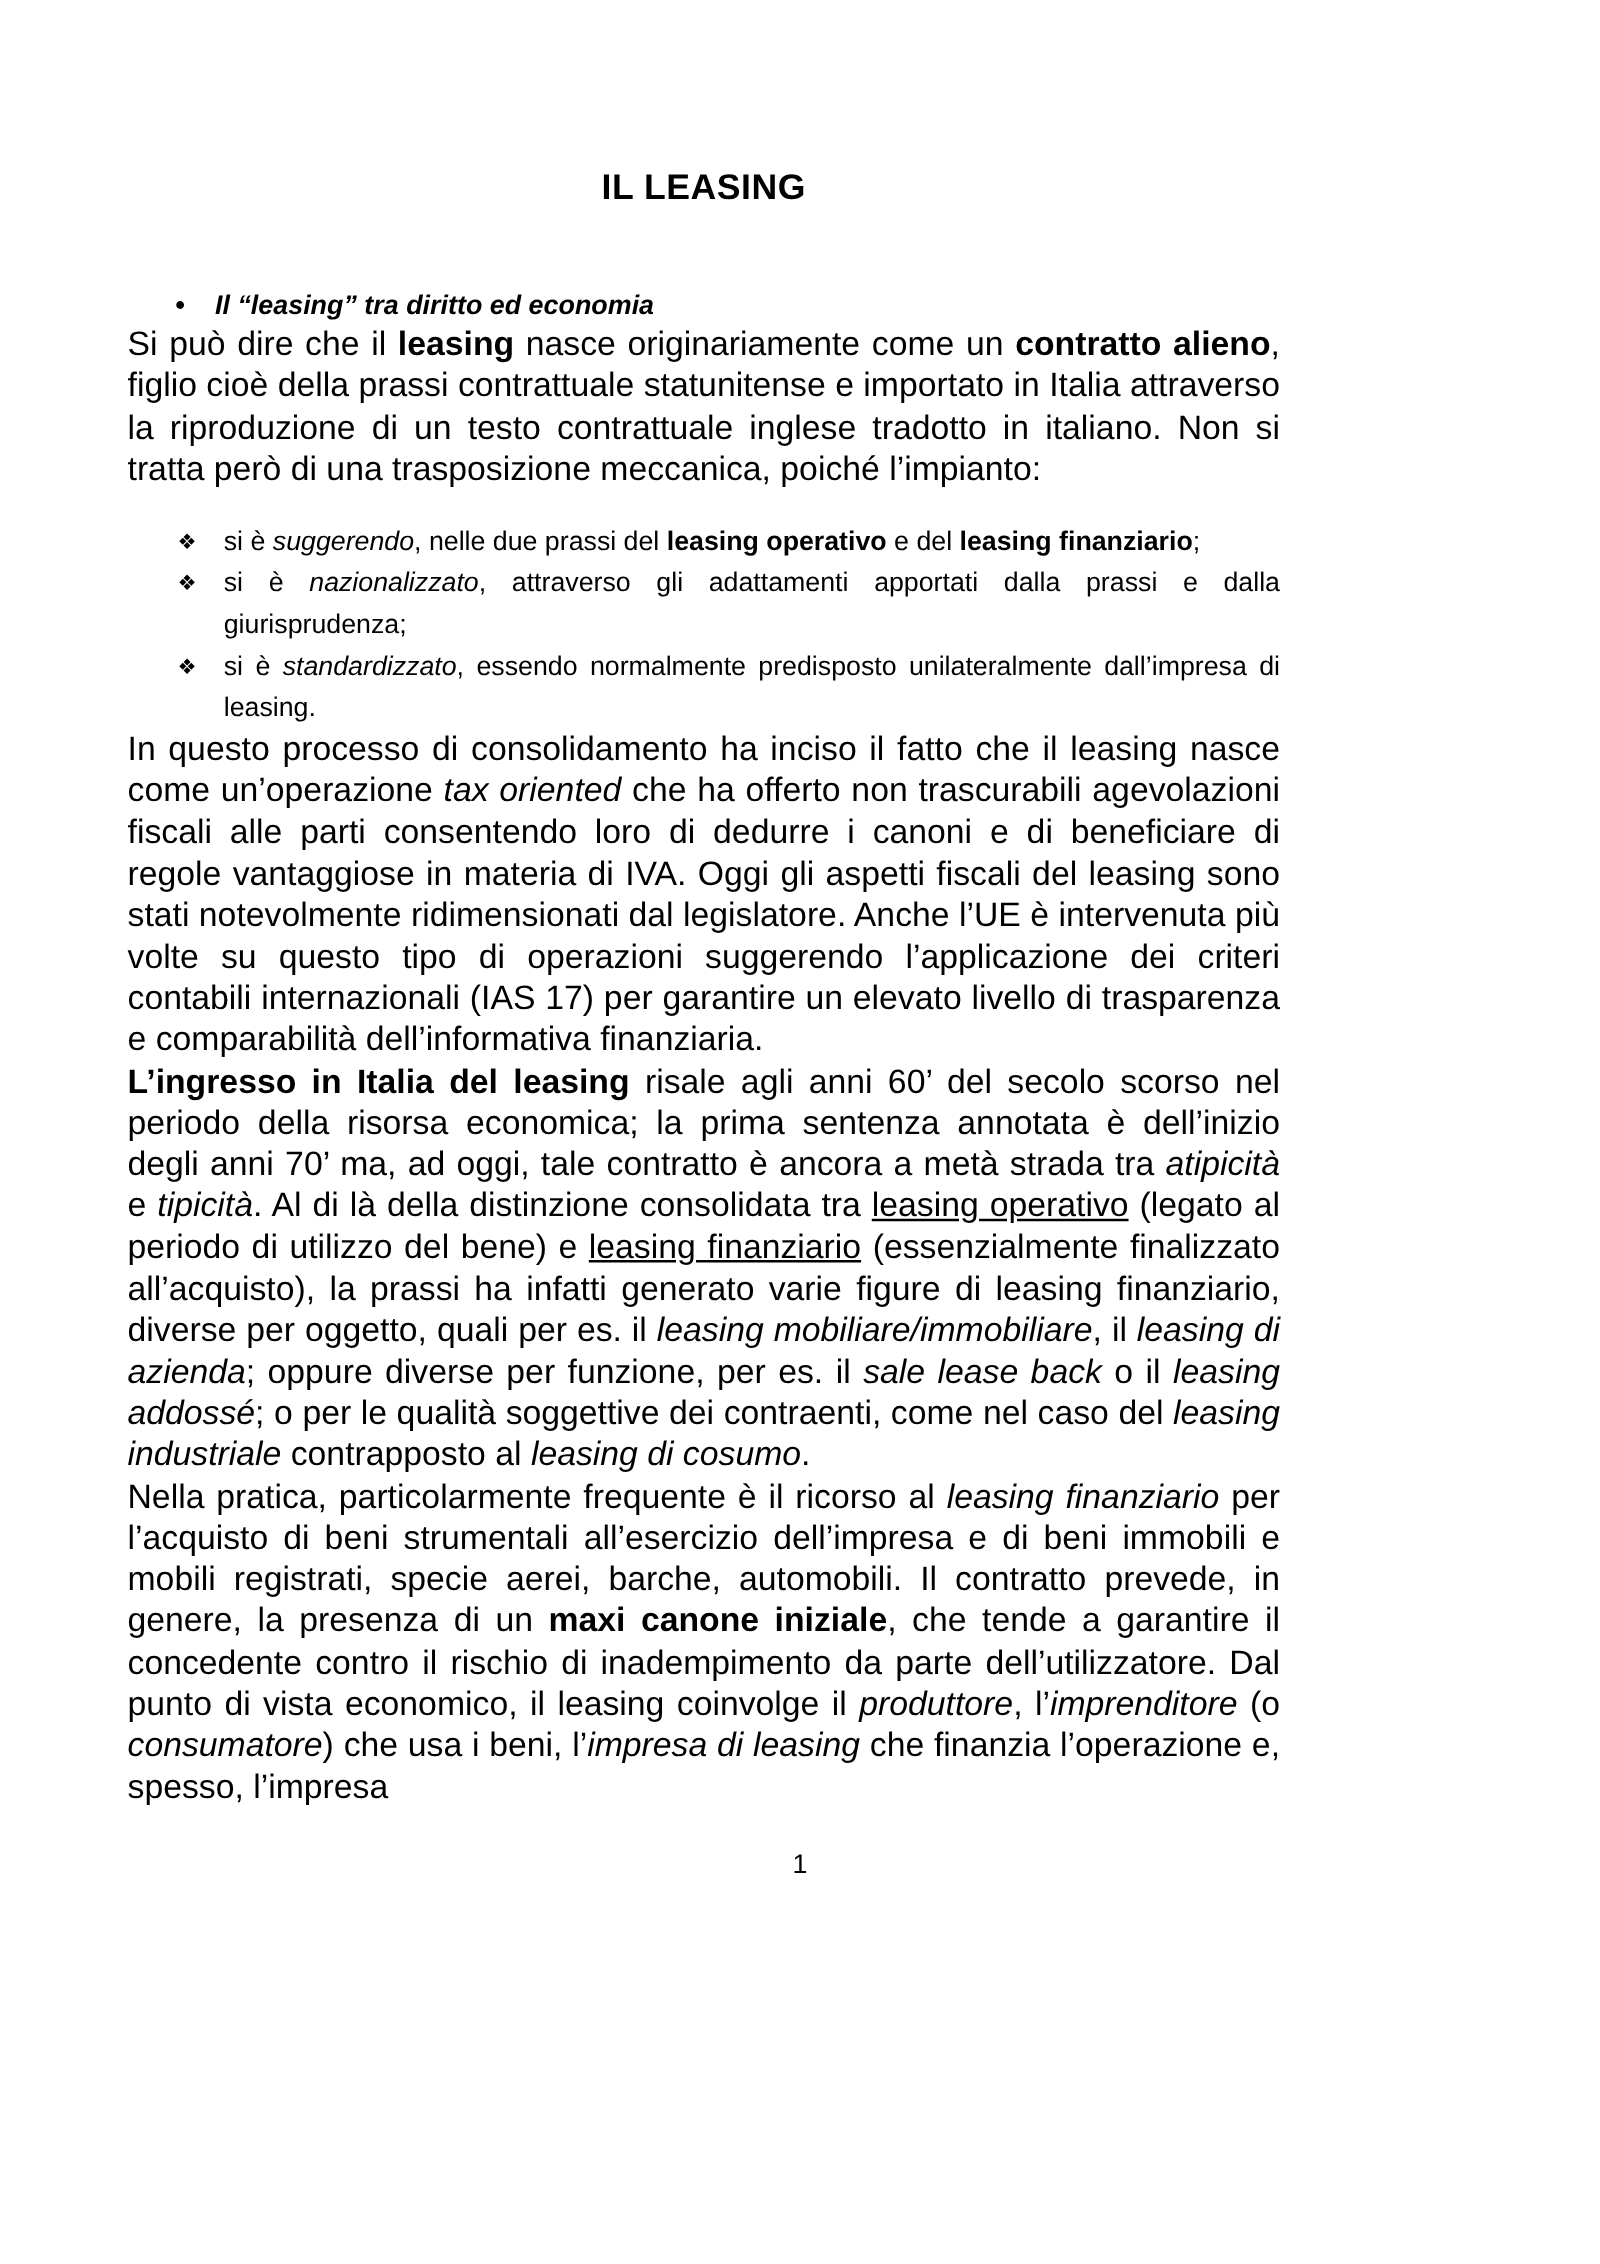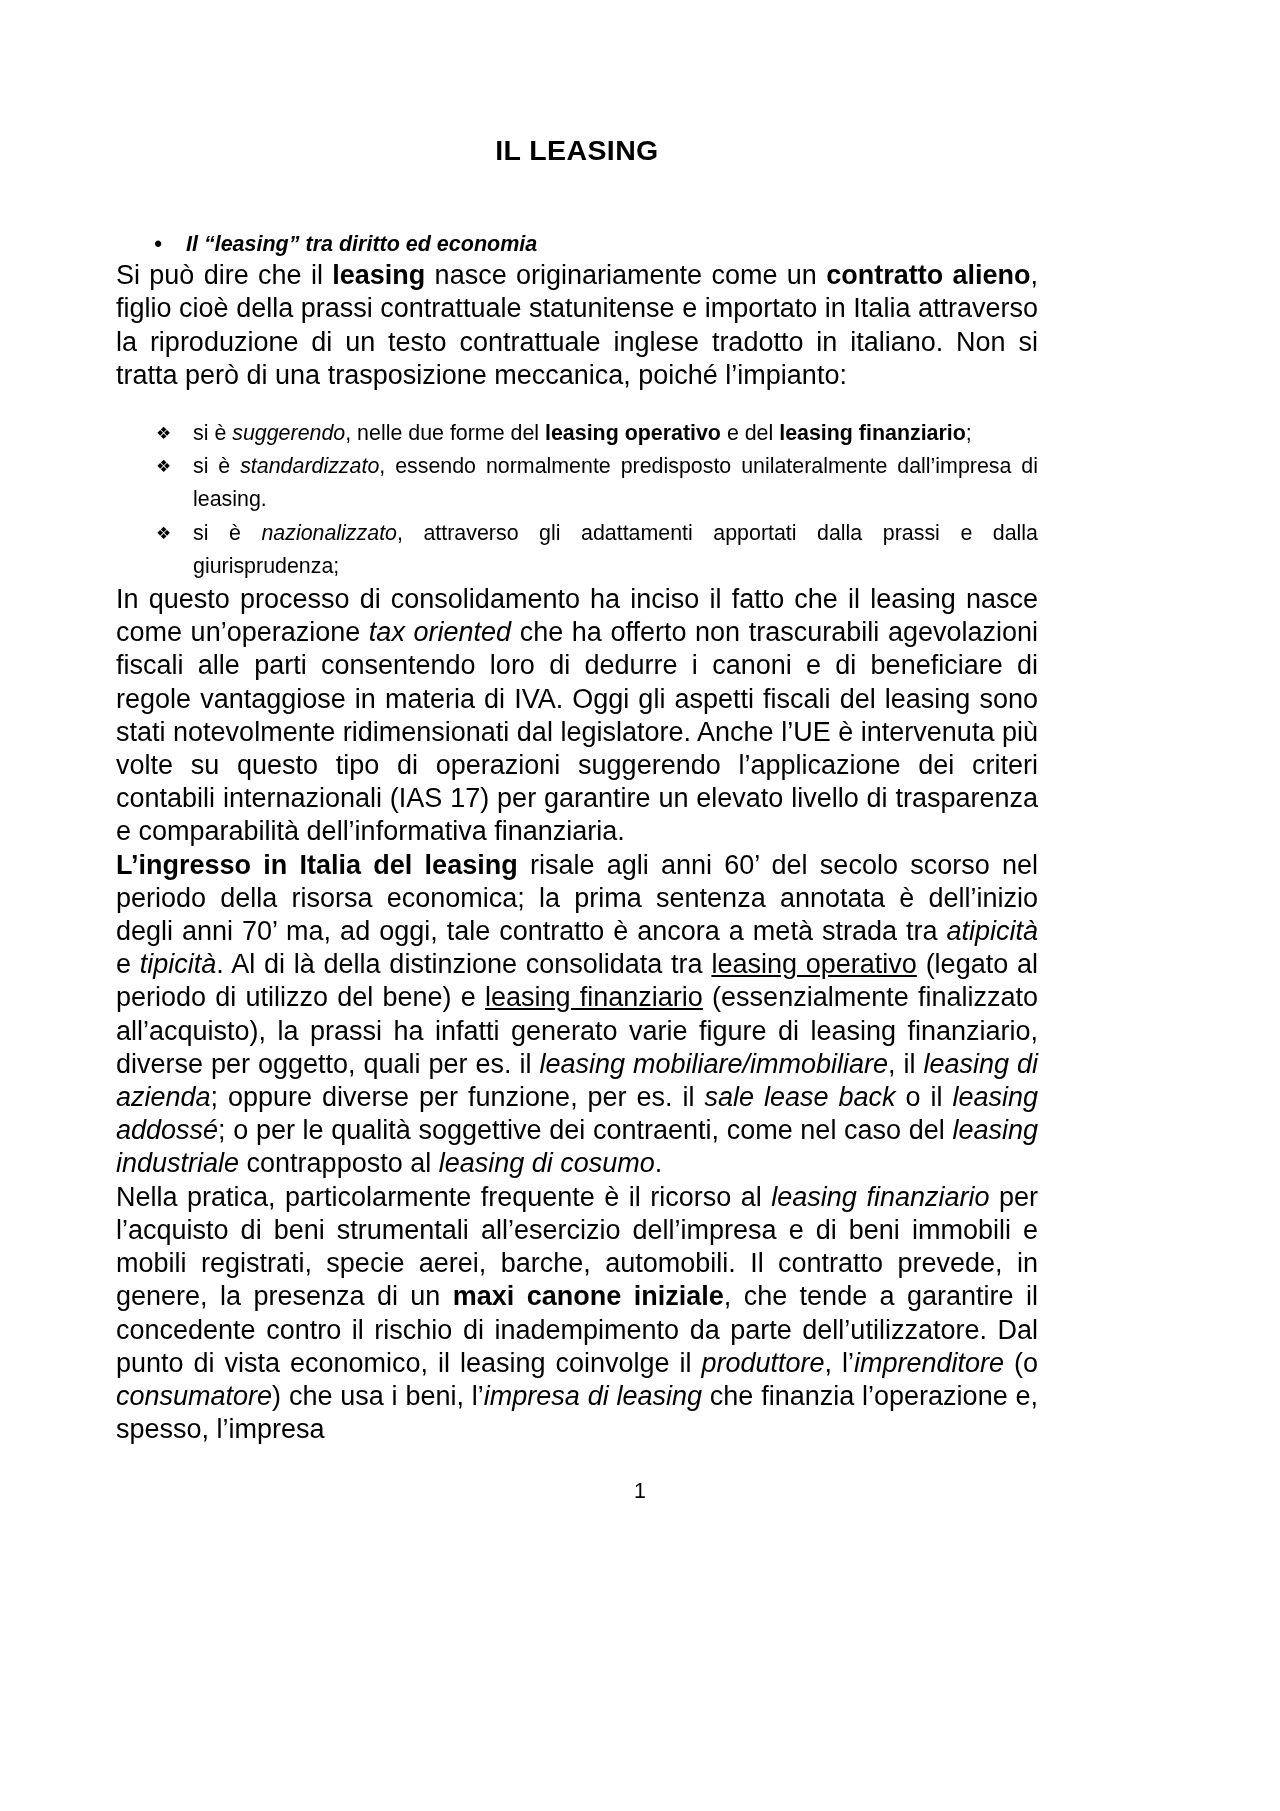--- a/index.html
+++ b/index.html
@@ -18,21 +18,21 @@
   }
   .page {
     width: 1280px;
     height: 1811px;
     background: #ffffff;
     padding: 0;
     position: relative;
   }
   .content {
     position: absolute;
-    left: 116px;
+    left: 102px;
     top: 0;
     width: 922px;
   }
   .doc-title {
     text-align: center;
     font-weight: bold;
     font-size: 28.5px;
     letter-spacing: 0.4px;
     margin: 0;
     padding-top: 133px;
@@ -121,27 +121,27 @@
         <span>Il “leasing” tra diritto ed economia</span>
       </li>
     </ul>
 
     <p class="para pad-first">
       <span>Si può dire che il </span><b>leasing</b><span> nasce originariamente come un </span><b>contratto alieno</b><span>, figlio cioè della prassi contrattuale statunitense e importato in Italia attraverso la riproduzione di un testo contrattuale inglese tradotto in italiano. Non si tratta però di una trasposizione meccanica, poiché l’impianto:</span>
     </p>
 
     <ul class="sub-list">
       <li class="sub-item">
-        <span>si è </span><i>suggerendo</i><span>, nelle due forme del </span><b>leasing operativo</b><span> e del </span><b>leasing finanziario</b><span>;</span>
+        <span>si è </span><i>suggerendo</i><span>, nelle due prassi del </span><b>leasing operativo</b><span> e del </span><b>leasing finanziario</b><span>;</span>
+      </li>
+      <li class="sub-item">
+        <span>si è </span><i>nazionalizzato</i><span>, attraverso gli adattamenti apportati dalla prassi e dalla giurisprudenza;</span>
       </li>
       <li class="sub-item">
         <span>si è </span><i>standardizzato</i><span>, essendo normalmente predisposto unilateralmente dall’impresa di leasing.</span>
-      </li>
-      <li class="sub-item">
-        <span>si è </span><i>nazionalizzato</i><span>, attraverso gli adattamenti apportati dalla prassi e dalla giurisprudenza;</span>
       </li>
     </ul>
 
     <p class="para pad-mid">
       <span>In questo processo di consolidamento ha inciso il fatto che il leasing nasce come un’operazione </span><i>tax oriented</i><span> che ha offerto non trascurabili agevolazioni fiscali alle parti  consentendo loro di dedurre i canoni e di beneficiare di regole vantaggiose in materia di IVA. Oggi gli aspetti fiscali del leasing sono stati notevolmente ridimensionati dal legislatore. Anche l’UE è intervenuta più volte su questo tipo di operazioni suggerendo l’applicazione dei criteri contabili internazionali (IAS 17) per garantire un elevato livello di trasparenza e comparabilità dell’informativa finanziaria.</span>
     </p>
 
     <p class="para pad-mid">
       <b>L’ingresso in Italia del leasing</b><span> risale agli anni 60’ del secolo scorso nel periodo della risorsa economica; la prima sentenza annotata è dell’inizio degli anni 70’ ma, ad oggi, tale contratto è ancora a metà strada tra </span><i>atipicità</i><span> e </span><i>tipicità</i><span>. Al di là della distinzione consolidata tra </span><u>leasing operativo</u><span> (legato al periodo di utilizzo del bene) e </span><u>leasing finanziario</u><span> (essenzialmente finalizzato all’acquisto), la prassi ha infatti generato varie figure di leasing finanziario, diverse per oggetto, quali per es. il </span><i>leasing mobiliare/immobiliare</i><span>, il </span><i>leasing di azienda</i><span>; oppure diverse per funzione, per es. il </span><i>sale lease back</i><span> o il </span><i>leasing addossé</i><span>; o per le qualità soggettive dei contraenti, come nel caso del </span><i>leasing industriale</i><span> contrapposto al </span><i>leasing di cosumo</i><span>.</span>
     </p>

